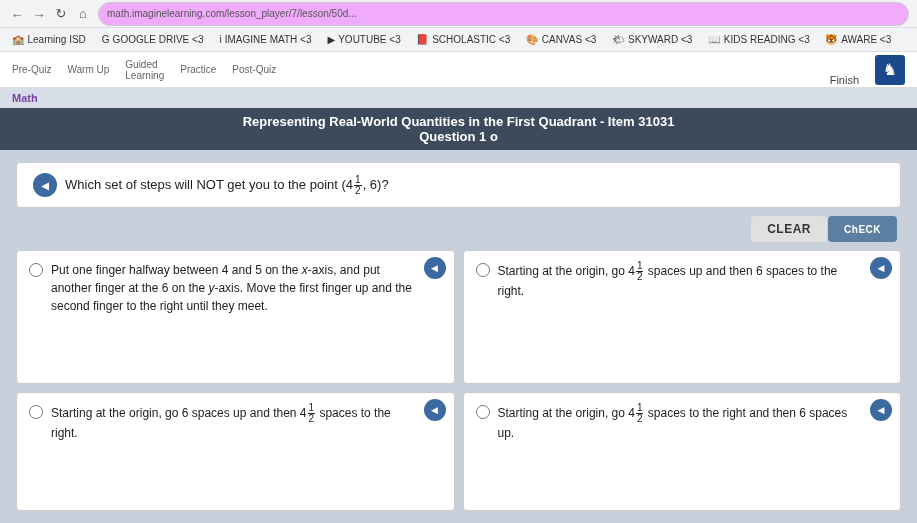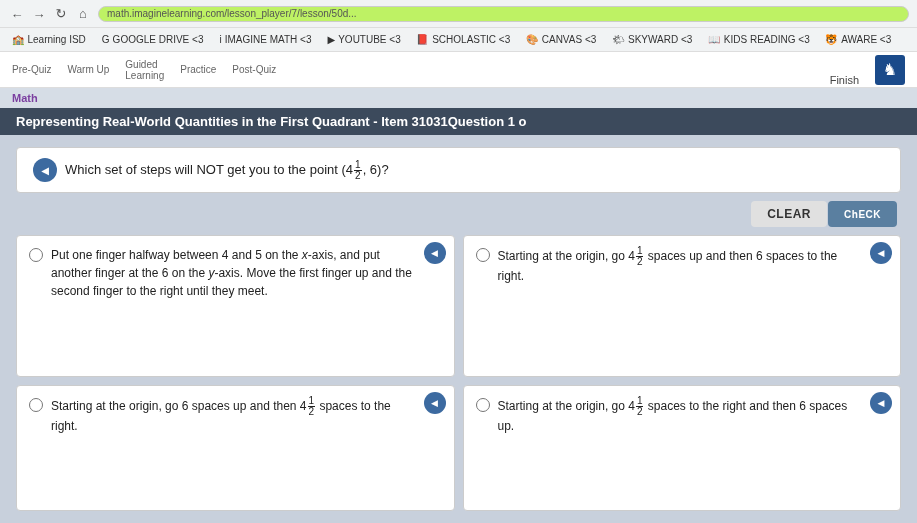--- a/index.html
+++ b/index.html
@@ -37,24 +37,24 @@
       background: none;
       cursor: pointer;
       display: flex;
       align-items: center;
       justify-content: center;
       font-size: 13px;
       color: #555;
     }
     .address-bar {
       flex: 1;
-      background: #bef264;
+      background: #f0abfc;
       border: 1px solid #ccc;
       border-radius: 12px;
-      height: 16px;
+      height: 24px;
       padding: 0 8px;
       font-size: 10px;
       color: #555;
       display: flex;
       align-items: center;
     }
 
     
     .bookmarks-bar {
       background: #f1f3f4;
@@ -148,20 +148,21 @@
     
     .question-header {
       background: #3c4a5c;
       color: white;
       padding: 6px 16px;
       font-size: 13px;
       font-weight: bold;
       display: flex;
       justify-content: flex-start;
       align-items: center;
+      flex-direction: column;
     }
     .question-number {
       color: white;
       font-size: 13px;
       font-weight: bold;
     }
 
     
     .main-content {
       background: #c8d0dc;

